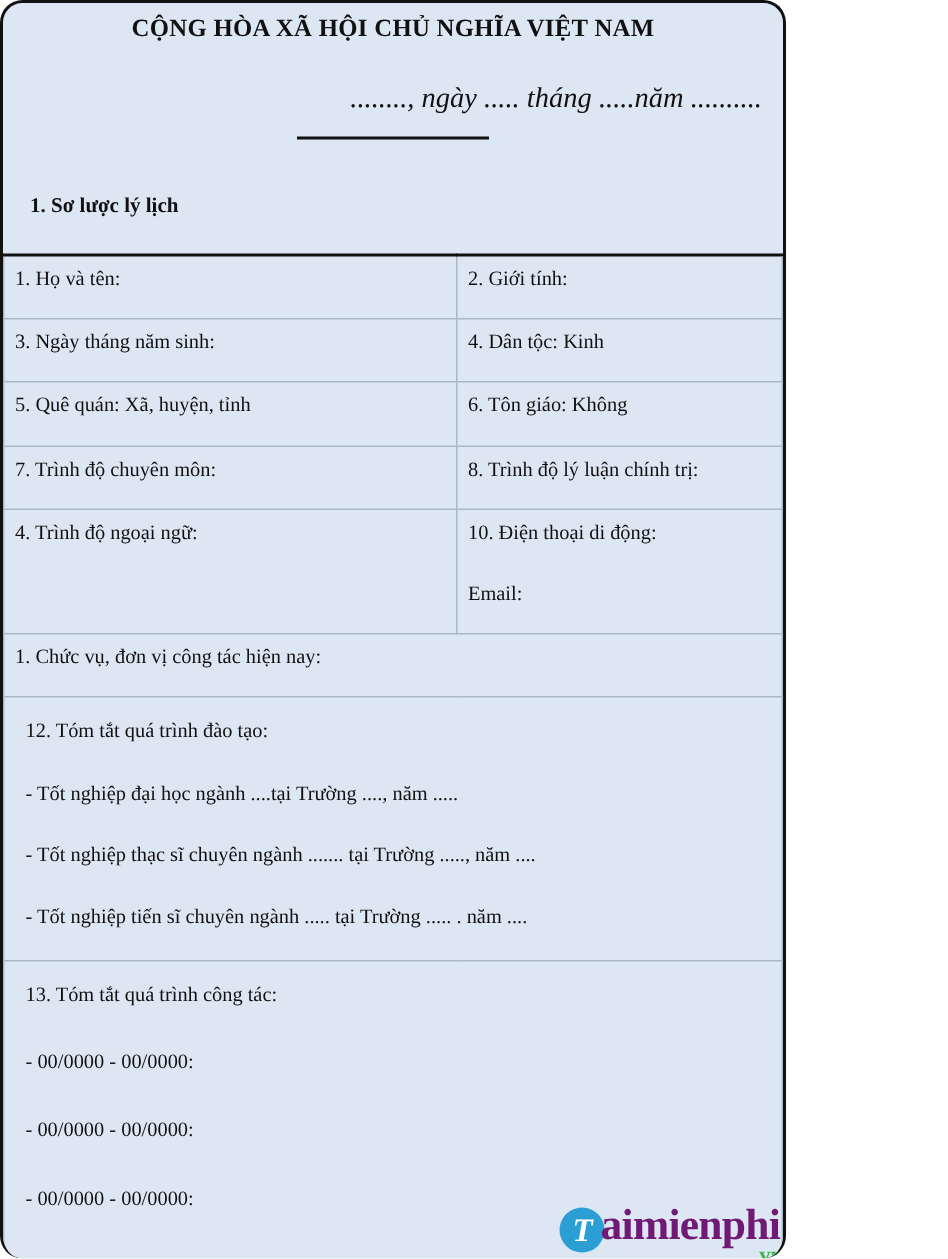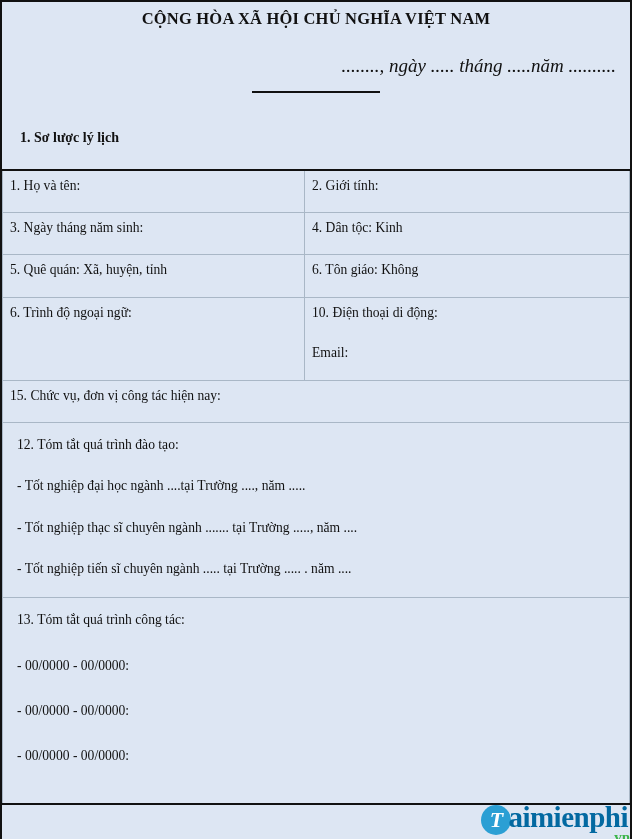--- a/index.html
+++ b/index.html
@@ -3,30 +3,31 @@
 <meta charset="utf-8">
 <title>Bản tự nhận xét, đánh giá cán bộ</title>
 <style>
   html, body {
     margin: 0;
     padding: 0;
     background: #ffffff;
   }
   .page {
     position: relative;
-    width: 632px;
+    width: 524px;
     height: 839px;
     box-sizing: border-box;
     background: #dde6f3;
     border-left: 2px solid #111111;
     border-right: 2px solid #111111;
     border-top: 2px solid #111111;
     overflow: hidden;
     font-family: "Liberation Serif", "DejaVu Serif", serif;
     color: #111111;
+    border-radius: 15px;
   }
 
   
   .header {
     padding-top: 7px;
   }
   .national-title {
     text-align: center;
     font-weight: bold;
     font-size: 16.5px;
@@ -127,21 +128,21 @@
     margin-top: 2px;
   }
   .wm-text-wrap {
     position: relative;
     margin-left: -3px;
   }
   .wm-name {
     font-family: "Liberation Serif", serif;
     font-size: 29px;
     font-weight: bold;
-    color: #0369a1;
+    color: #701a75;
     line-height: 1;
     letter-spacing: -0.5px;
   }
   .wm-tld {
     position: absolute;
     right: -2px;
     bottom: -13px;
     font-family: "Liberation Serif", serif;
     font-size: 15px;
     font-weight: bold;
@@ -174,28 +175,32 @@
       </tr>
       <tr>
         <td>3. Ngày tháng năm sinh:</td>
         <td>4. Dân tộc: Kinh</td>
       </tr>
       <tr>
         <td>5. Quê quán: Xã, huyện, tỉnh</td>
         <td>6. Tôn giáo: Không</td>
       </tr>
       <tr>
-        <td class="cell-mid tall-cell">6. Trình độ ngoại ngữ:</td>
+        <td>7. Trình độ chuyên môn:</td>
+        <td>8. Trình độ lý luận chính trị:</td>
+      </tr>
+      <tr>
+        <td class="cell-mid tall-cell">4. Trình độ ngoại ngữ:</td>
         <td class="tall-cell">
           <div class="contact-line">10. Điện thoại di động:</div>
           <div class="contact-line">Email:</div>
         </td>
       </tr>
       <tr>
-        <td colspan="2">15. Chức vụ, đơn vị công tác hiện nay:</td>
+        <td colspan="2">1. Chức vụ, đơn vị công tác hiện nay:</td>
       </tr>
       <tr>
         <td colspan="2" class="block-row edu">
           <p>12. Tóm tắt quá trình đào tạo:</p>
           <p>- Tốt nghiệp đại học ngành ....tại Trường ...., năm .....</p>
           <p>- Tốt nghiệp thạc sĩ chuyên ngành ....... tại Trường ....., năm ....</p>
           <p>- Tốt nghiệp tiến sĩ chuyên ngành ..... tại Trường ..... . năm ....</p>
         </td>
       </tr>
       <tr>

